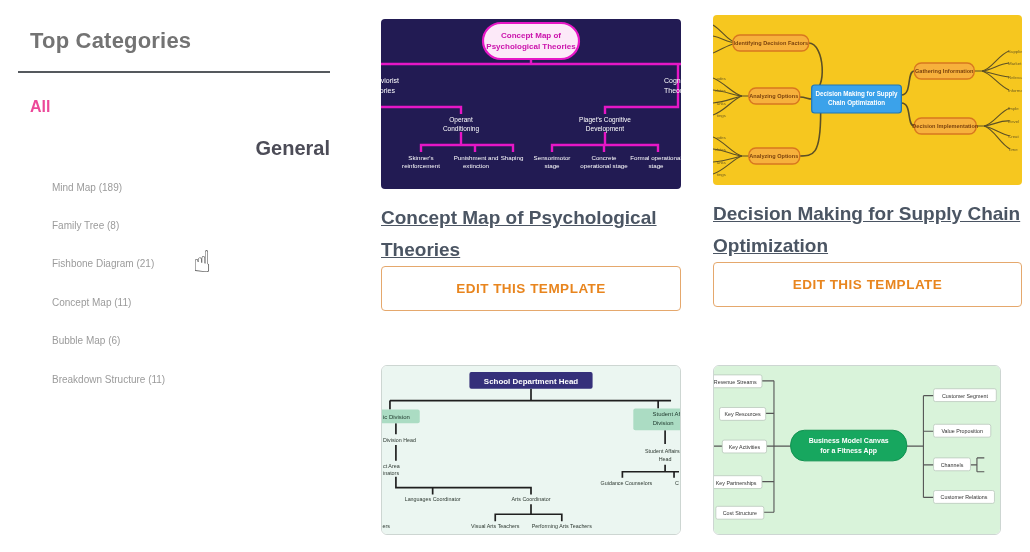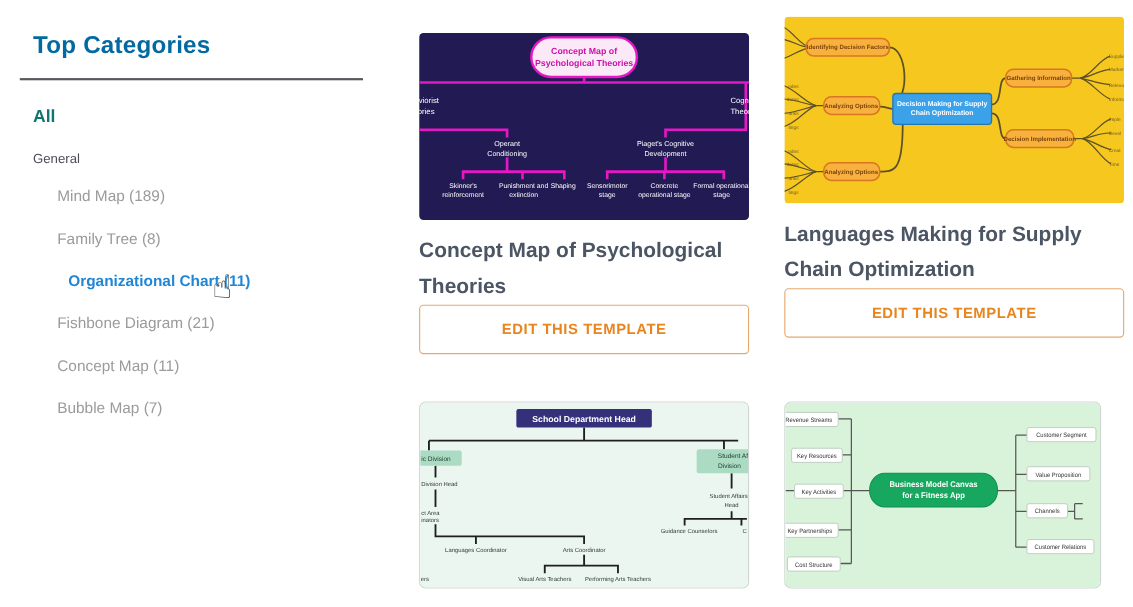--- a/index.html
+++ b/index.html
@@ -1,44 +1,44 @@
 <!DOCTYPE html>
 <html><head>
 <meta charset="utf-8">
 <style>
   html,body{margin:0;padding:0;}
   body{width:1030px;height:552px;overflow:hidden;background:#ffffff;
        font-family:"Liberation Sans",sans-serif;position:relative;}
 
   
   .sidebar{position:absolute;left:18px;top:28px;width:312px;}
-  .sb-title{margin:0 0 0 12px;font-size:22px;font-weight:bold;color:#0369a1;letter-spacing:.2px;}
+  .sb-title{margin:0 0 0 12px;font-size:22px;font-weight:bold;color:#737373;letter-spacing:.2px;}
   .sb-rule{margin-top:17px;border:none;border-top:2px solid #55595e;width:100%;height:0;}
-  .sb-all{margin:25px 0 0 12px;font-size:16px;font-weight:bold;color:#0f766e;cursor:pointer;}
-  .sb-group{margin:21px 0 0 12px;font-size:12px;font-weight:normal;color:#4c4c57;cursor:pointer;}
+  .sb-all{margin:25px 0 0 12px;font-size:16px;font-weight:bold;color:#ec4899;cursor:pointer;}
+  .sb-group{margin:21px 0 0 12px;font-size:20px;font-weight:bold;color:#4c4c57;cursor:pointer;text-align:right;}
   .sb-list{list-style:none;margin:8px 0 0 12px;padding:0;}
   .sb-list li{height:38.4px;display:flex;align-items:center;padding-left:22px;
-              font-size:14px;color:#9b9b9b;cursor:pointer;}
+              font-size:10px;color:#9b9b9b;cursor:pointer;}
   .sb-list li.active{color:#2186d4;font-weight:bold;padding-left:32px;}
 
   
   .hand-cursor{position:absolute;left:193px;top:244px;font-size:30px;color:#3c3c3c;
                font-family:"DejaVu Sans",sans-serif;z-index:5;pointer-events:none;
                text-shadow:0 0 2px #fff;}
 
   
   .card{position:absolute;}
-  .card.c0{left:381px;top:30px;width:300px;}
+  .card.c0{left:381px;top:19px;width:300px;}
   .card.c1{left:713px;top:15px;width:309px;}
   .card.c2{left:381px;top:365px;width:300px;}
   .card.c3{left:713px;top:365px;width:288px;text-align:center;}
   .thumb{width:100%;height:170px;border-radius:4px;overflow:hidden;cursor:pointer;line-height:0;}
   .thumb.bordered{border:1px solid #cdd6d2;border-radius:6px;box-sizing:border-box;height:170px;text-decoration:underline;}
   .thumb svg{width:100%;height:100%;display:block;}
-  .card-title{margin:13px 0 0;font-size:19px;line-height:32px;font-weight:bold;color:#4b5563;}
+  .card-title{margin:13px 0 0;font-size:19px;line-height:32px;font-weight:bold;color:#4b5563;text-decoration:underline;}
   .edit-btn{width:100%;height:45px;background:#fff;border:1px solid #e5a86d;
             border-radius:4px;color:#e8851e;font-weight:bold;font-size:13.5px;letter-spacing:.5px;
             font-family:"Liberation Sans",sans-serif;cursor:pointer;}
 
   
   svg text{font-family:"Liberation Sans",sans-serif;}
   .t0-root{font-size:8px;font-weight:bold;fill:#cb12ac;text-anchor:middle;}
   .t0-branch{font-size:7px;fill:#fff;}
   .t0-node{font-size:6.5px;fill:#fff;text-anchor:middle;}
   .t0-leaf{font-size:6.2px;fill:#fff;text-anchor:middle;}
@@ -59,24 +59,24 @@
 <div class="stage">
 
   <aside class="sidebar">
     <h2 class="sb-title">Top Categories</h2>
     <hr class="sb-rule">
     <div class="sb-all">All</div>
     <div class="sb-group">General</div>
     <ul class="sb-list">
       <li>Mind Map (189)</li>
       <li>Family Tree (8)</li>
-      <li class="active">Organizational Chart (11)</li>
       <li>Fishbone Diagram (21)</li>
       <li>Concept Map (11)</li>
-      <li>Bubble Map (7)</li>
+      <li>Bubble Map (6)</li>
+      <li>Breakdown Structure (11)</li>
     </ul>
   </aside>
 
   <div class="hand-cursor">☝</div>
 
   <section class="card c0">
     <div class="thumb">
       <svg viewBox="0 0 300 170" preserveAspectRatio="none">
         <rect width="300" height="170" fill="#221b53"></rect>
         <g stroke="#e617c6" stroke-width="2.4" fill="none">
@@ -185,21 +185,21 @@
           <text class="t1-frag enda" x="13" y="77">dates</text>
           <text class="t1-frag enda" x="13" y="90">anks</text>
           <text class="t1-frag enda" x="13" y="102">tings</text>
           <text class="t1-frag enda" x="13" y="124">odes</text>
           <text class="t1-frag enda" x="13" y="136">dates</text>
           <text class="t1-frag enda" x="13" y="149">anks</text>
           <text class="t1-frag enda" x="13" y="161">tings</text>
         </g>
       </svg>
     </div>
-    <h3 class="card-title">Languages Making for Supply Chain Optimization</h3>
+    <h3 class="card-title">Decision Making for Supply Chain Optimization</h3>
     <button class="edit-btn">EDIT THIS TEMPLATE</button>
   </section>
 
   <section class="card c2">
     <div class="thumb bordered">
       <svg viewBox="0 0 300 170" preserveAspectRatio="none">
         <rect width="300" height="170" fill="#ebf6f1"></rect>
         <g stroke="#1f1f1f" stroke-width="1.7" fill="none">
           <path d="M150 23 V35"></path>
             <path d="M8 35 H291"></path>

